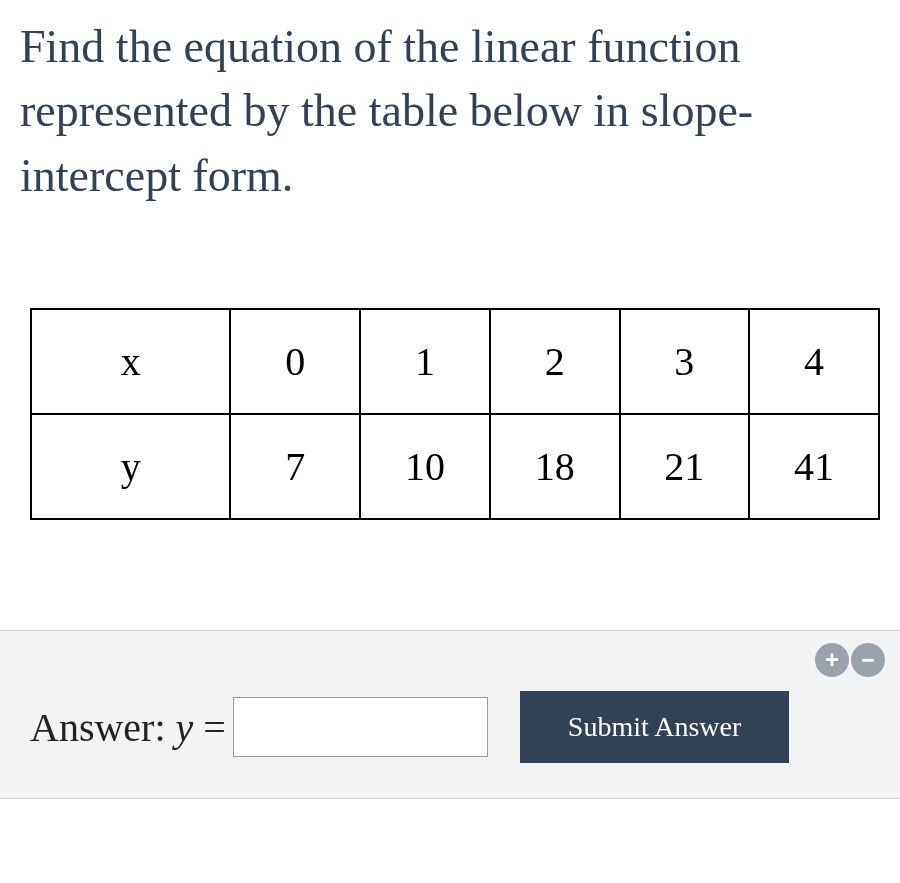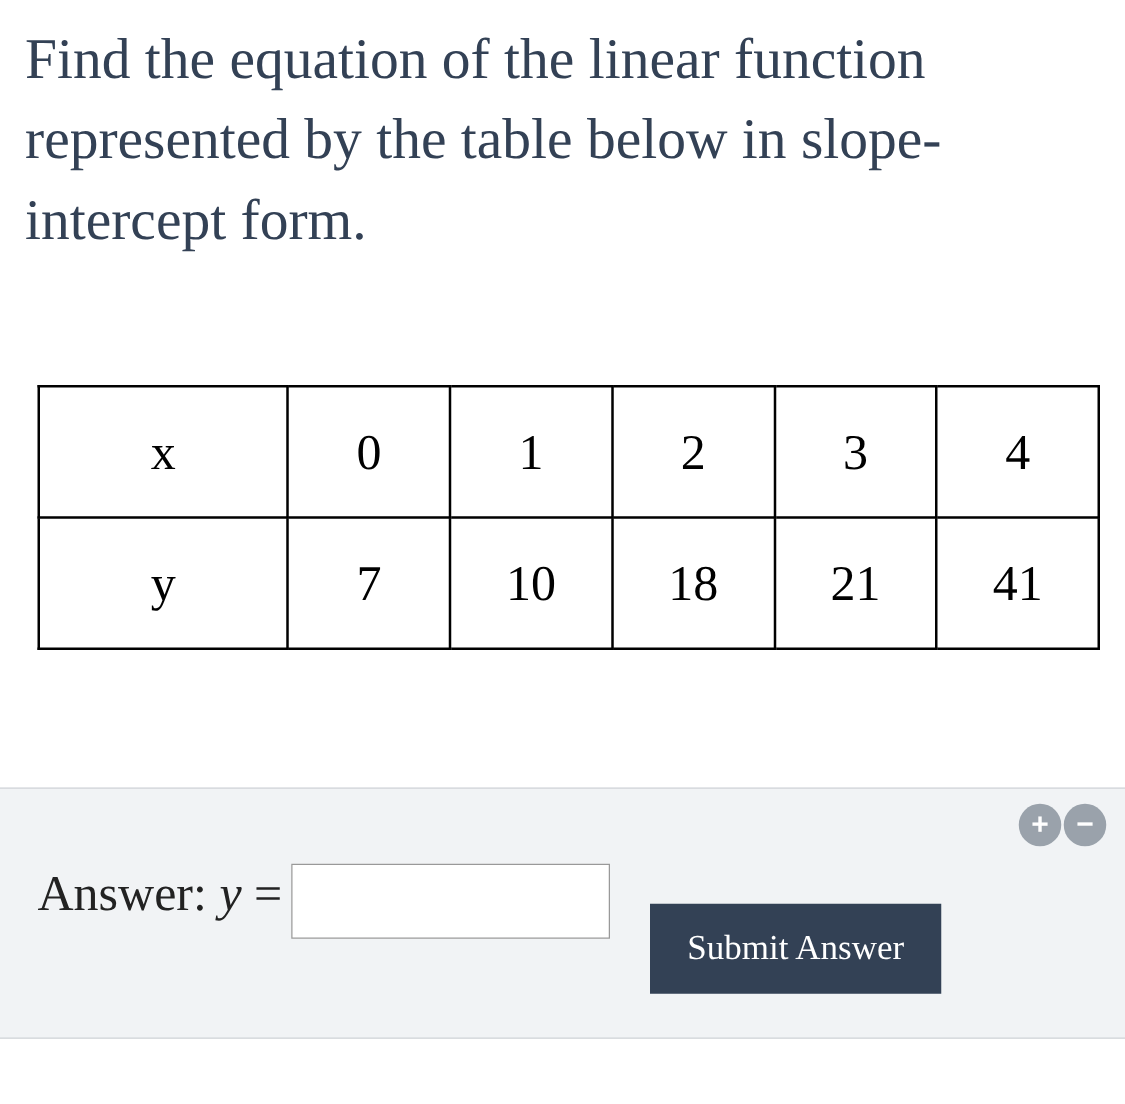--- a/index.html
+++ b/index.html
@@ -67,21 +67,21 @@
       align-items: center;
       justify-content: center;
       font-size: 24px;
       font-weight: bold;
       cursor: pointer;
       font-family: Arial, sans-serif;
       line-height: 1;
     }
     .answer-row {
       display: flex;
-      align-items: flex-start;
+      align-items: center;
       gap: 7px;
       margin-top: 35px;
     }
     .answer-label {
       font-size: 40px;
       color: #222;
       font-family: Georgia, serif;
     }
     .answer-label .y-var {
       font-style: italic;
@@ -92,26 +92,25 @@
       border: 1px solid #999;
       background: #fff;
       font-size: 32px;
       padding: 0 10px;
       font-family: Georgia, serif;
     }
     .submit-btn {
       background: #334155;
       color: #fff;
       border: none;
-      padding: 20px 30px;
+      padding: 20px 48px;
       font-size: 28px;
       font-family: Georgia, serif;
       cursor: pointer;
       margin-left: 25px;
-      margin-top: 32px;
     }
   </style>
 </head>
 <body>
 
 <div class="question-text">Find the equation of the linear function represented by the table below in slope-intercept form.</div>
 
 <div class="table-container">
   <table>
     <tbody>

